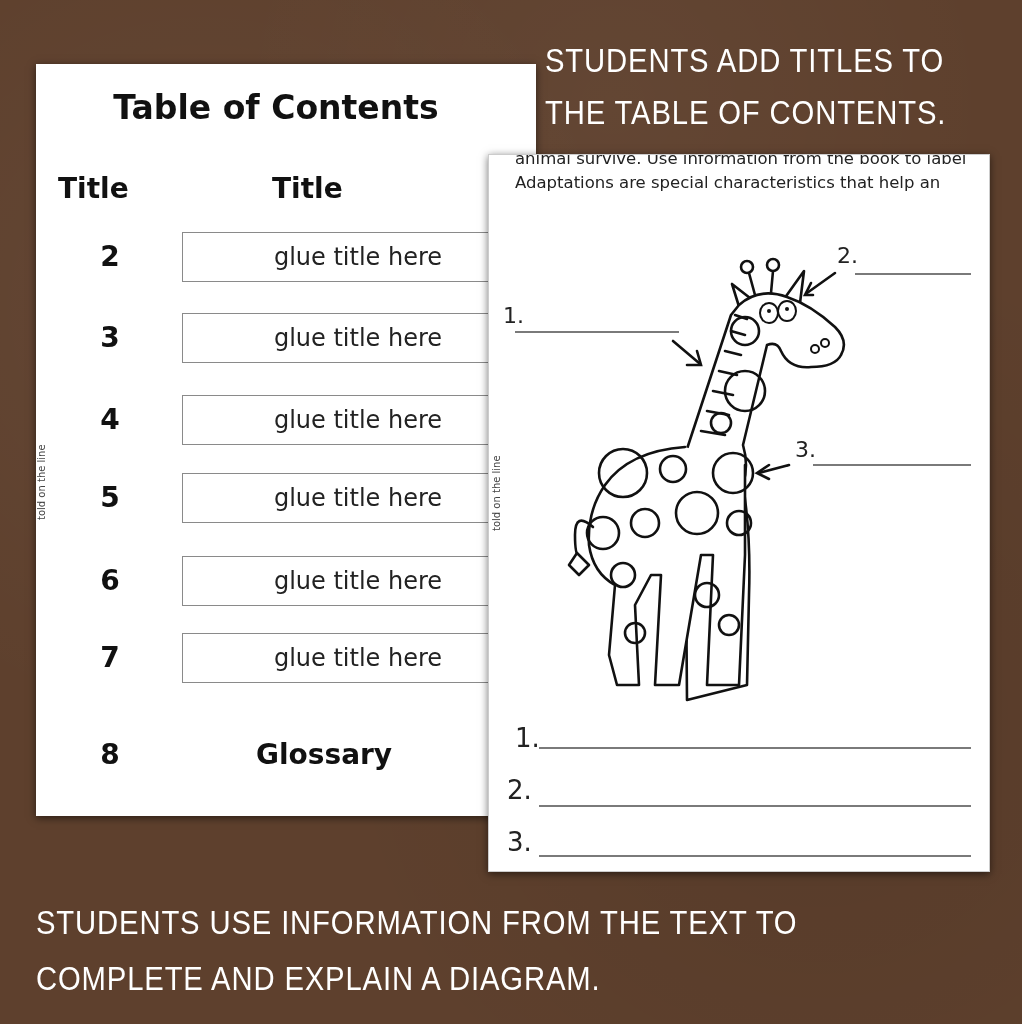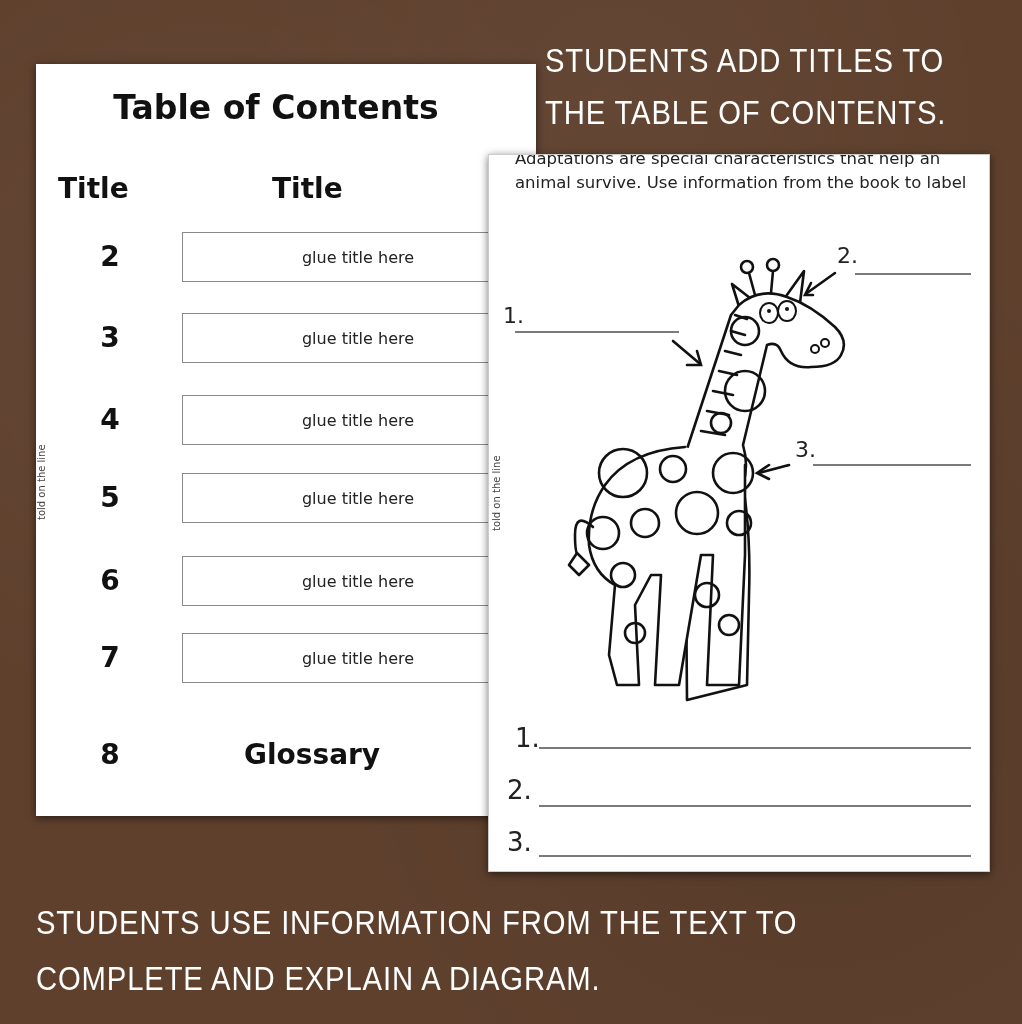--- a/index.html
+++ b/index.html
@@ -34,23 +34,23 @@
   .col-title { left: 236px; text-align: right; }
   .toc-row { position: absolute; left: 0; width: 500px; height: 52px; }
   .toc-num {
     position: absolute; left: 56px; width: 36px; text-align: center; top: 8px;
     font-size: 28px; font-weight: bold; color: #111;
   }
   .toc-box {
     position: absolute; left: 146px; width: 340px; height: 50px; top: 0;
     border: 1px solid #8a8a8a; box-sizing: border-box;
     display: flex; align-items: center; justify-content: center;
-    font-size: 16px; color: #222; padding-left: 12px;
+    font-size: 24px; color: #222; padding-left: 12px;
   }
-  .toc-glossary { position: absolute; left: 208px; top: 8px; font-size: 28px; font-weight: bold; color: #111; }
+  .toc-glossary { position: absolute; left: 220px; top: 8px; font-size: 28px; font-weight: bold; color: #111; }
   .vert-credit {
     position: absolute; font-size: 10px; color: #444;
     transform: rotate(-90deg); transform-origin: left top; white-space: nowrap;
   }
   .toc-credit { left: 0px; top: 456px; }
   .stub-mark { position: absolute; left: 462px; top: 716px; width: 2px; height: 28px; background: #222; }
 
   .diagram-page { left: 488px; top: 154px; width: 502px; height: 718px; overflow: hidden; border: 1px solid #ccc; box-sizing: border-box; }
   .instructions {
     position: absolute; left: 26px; top: -8px; width: 470px;
@@ -99,22 +99,22 @@
     <div class="toc-num">8</div>
     <div class="toc-glossary">Glossary</div>
   </div>
 
   <div class="vert-credit toc-credit">told on the line</div>
   <div class="stub-mark"></div>
 </div>
 
 <div class="page diagram-page">
   <div class="instructions">
+    <div>animal survive. Use information from the book to label</div>
     <div>Adaptations are special characteristics that help an</div>
-    <div>animal survive. Use information from the book to label</div>
   </div>
 
   <div class="vert-credit diag-credit">told on the line</div>
 
   <svg class="giraffe" width="502" height="718" viewBox="0 0 502 718">
     <g fill="none" stroke="#111" stroke-width="2.6" stroke-linejoin="round" stroke-linecap="round">
 
       <line x1="266" y1="140" x2="260" y2="118"></line>
       <line x1="282" y1="138" x2="284" y2="116"></line>
       <circle cx="258" cy="112" r="6" fill="#fff"></circle>

